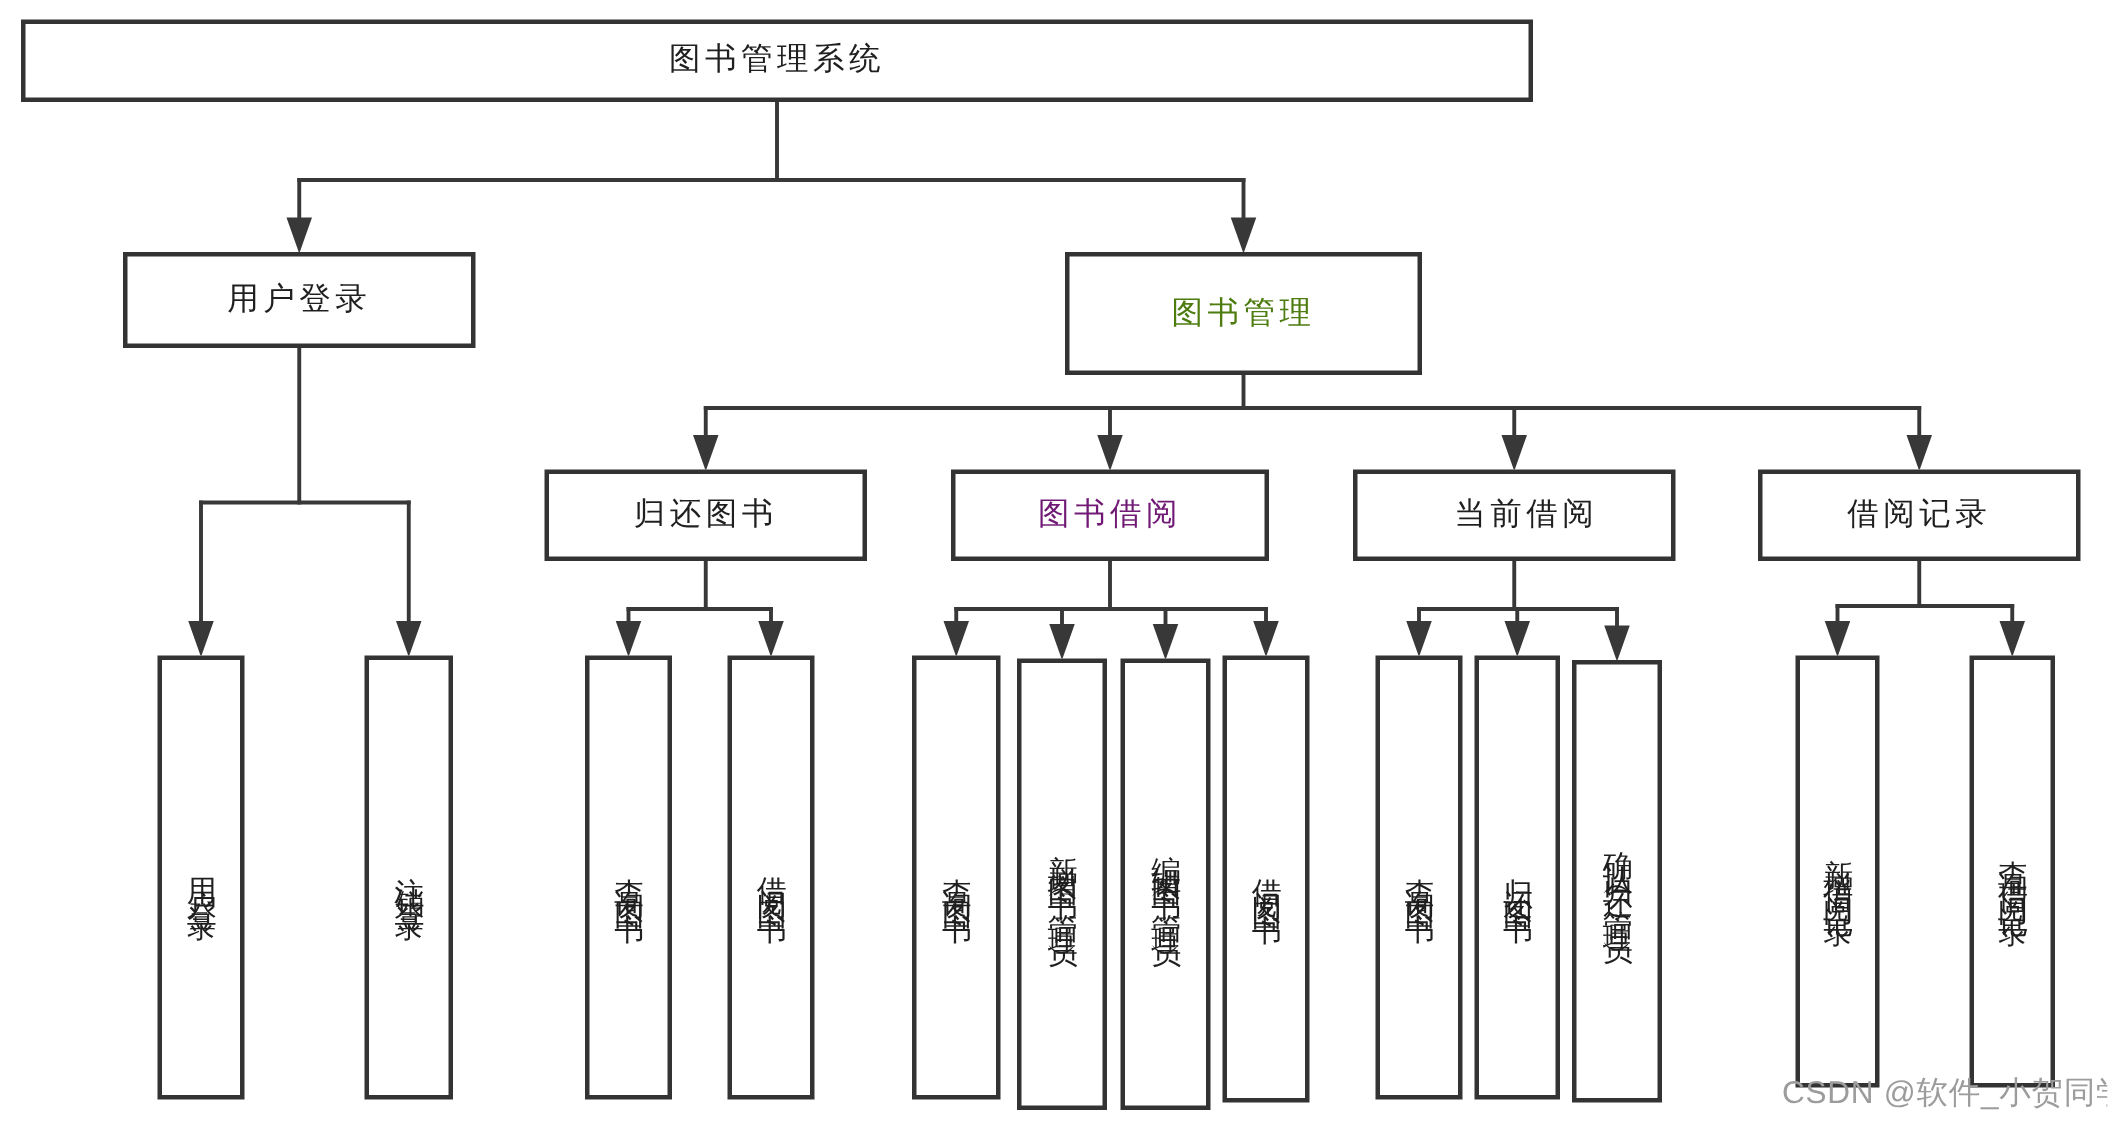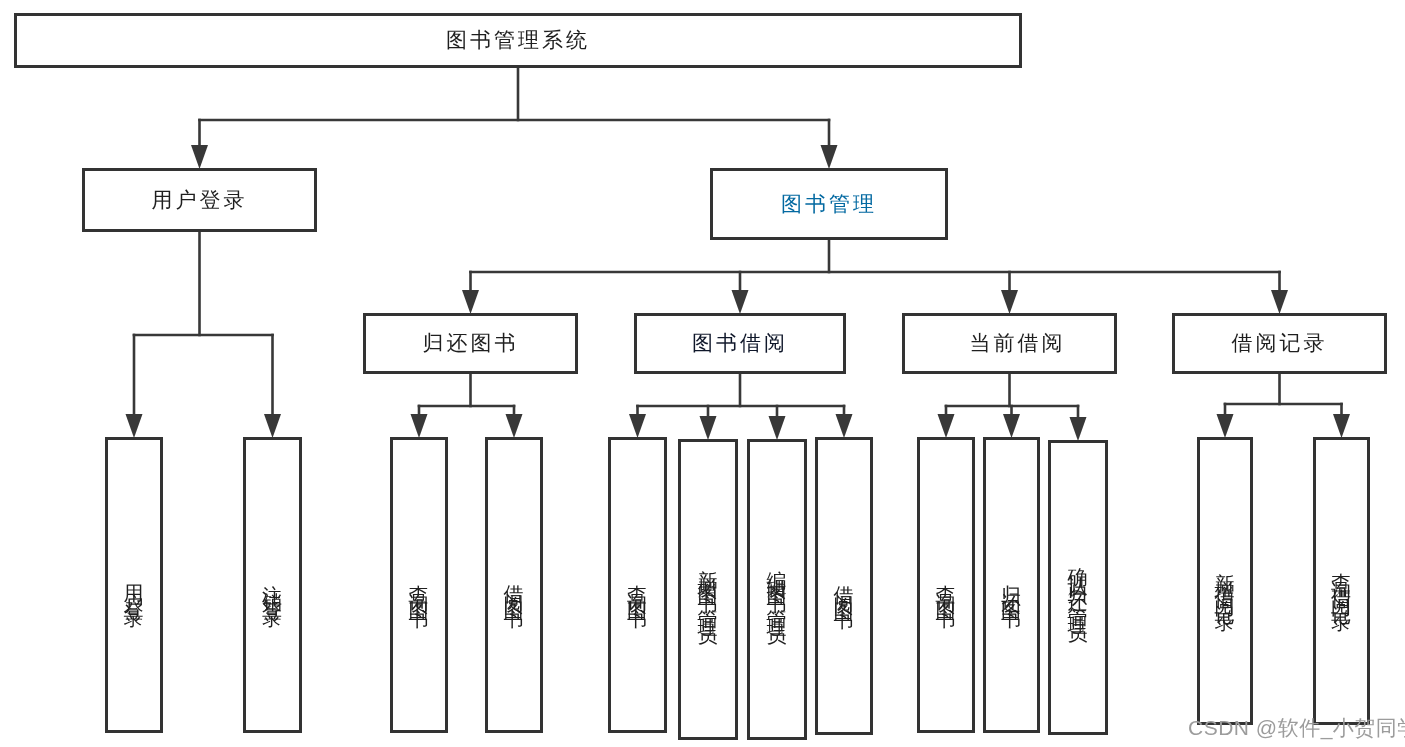--- a/index.html
+++ b/index.html
@@ -124,27 +124,27 @@
       <line x1="1341.5" y1="404" x2="1341.5" y2="416" stroke="#383838" stroke-width="2.6" stroke-linecap="square"></line>
       <polygon points="1333,414 1350,414 1341.5,438" fill="#383838"></polygon>
     </svg>
   <div id="nodes-layer">
       <div class="node" style="left: 14px; top: 13px; width: 1008px; height: 55px; border-color: rgb(51, 51, 51); color: rgb(31, 31, 31);">
         <span class="node-label">图书管理系统</span>
       </div>
       <div class="node" style="left: 82px; top: 168px; width: 235px; height: 64px; border-color: rgb(51, 51, 51); color: rgb(31, 31, 31);">
         <span class="node-label">用户登录</span>
       </div>
-      <div class="node" style="left: 710px; top: 168px; width: 238px; height: 72px; border-color: rgb(51, 51, 51); color: #0369a1;">
+      <div class="node" style="left: 710px; top: 168px; width: 238px; height: 82px; border-color: rgb(51, 51, 51); color: #4d7c0f;">
         <span class="node-label">图书管理</span>
       </div>
       <div class="node" style="left: 363px; top: 313px; width: 215px; height: 61px; border-color: rgb(51, 51, 51); color: rgb(31, 31, 31);">
         <span class="node-label">归还图书</span>
       </div>
-      <div class="node" style="left: 634px; top: 313px; width: 212px; height: 61px; border-color: rgb(51, 51, 51); color: #0f172a;">
+      <div class="node" style="left: 634px; top: 313px; width: 212px; height: 61px; border-color: rgb(51, 51, 51); color: #701a75;">
         <span class="node-label">图书借阅</span>
       </div>
       <div class="node" style="left: 902px; top: 313px; width: 215px; height: 61px; border-color: rgb(51, 51, 51); color: rgb(31, 31, 31); padding-left: 16px;">
         <span class="node-label">当前借阅</span>
       </div>
       <div class="node" style="left: 1172px; top: 313px; width: 215px; height: 61px; border-color: rgb(51, 51, 51); color: rgb(31, 31, 31);">
         <span class="node-label">借阅记录</span>
       </div>
       <div class="node vert" style="left: 105px; top: 437px; width: 58px; height: 296px; border-color: rgb(51, 51, 51); color: rgb(31, 31, 31);">
         <span class="node-label">用户登录</span>

